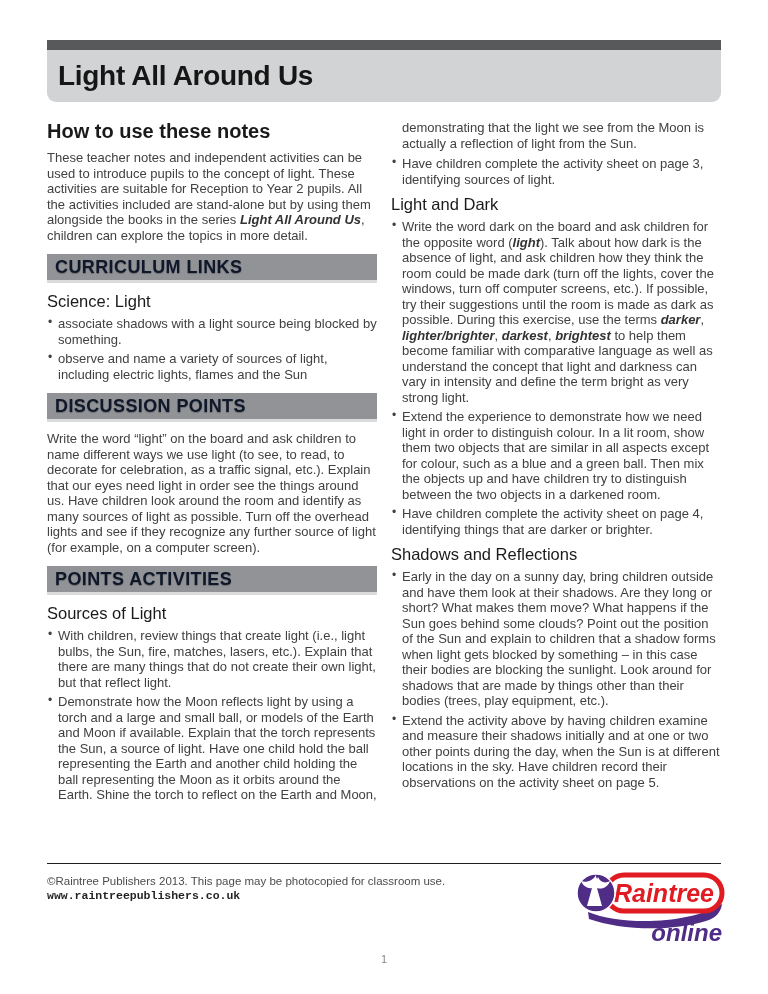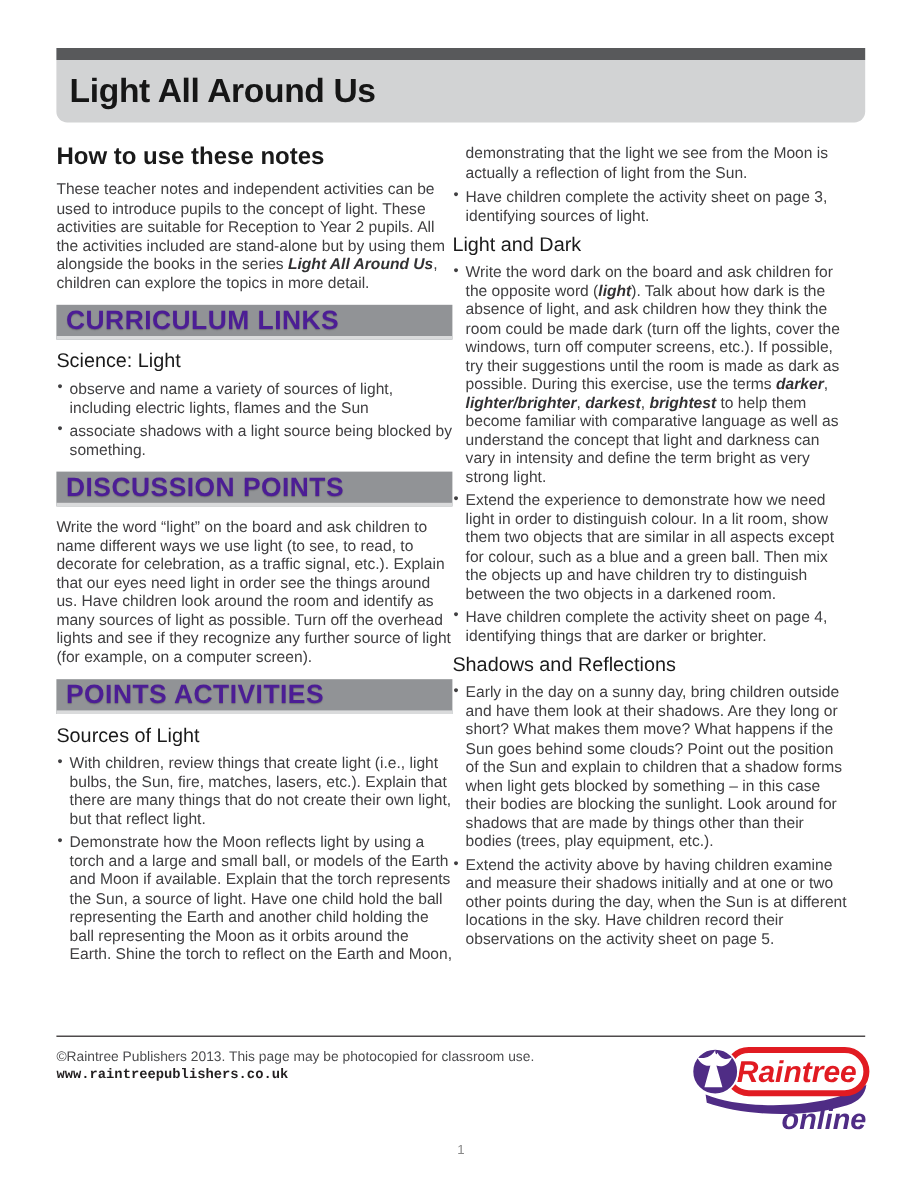--- a/index.html
+++ b/index.html
@@ -15,29 +15,29 @@
 
   
   .header-bar{height:10px;background:#58595b;}
   .header-box{
     height:52px;background:#d2d3d4;border-radius:0 0 9px 9px;
     display:flex;align-items:center;padding-left:11px;box-sizing:border-box;
   }
   .page-title{font-size:28px;font-weight:bold;color:#161616;letter-spacing:-0.3px;}
 
   
-  .cols{display:flex;margin-top:18px;}
+  .cols{display:flex;gap:14px;margin-top:18px;}
   .col{width:330px;flex:0 0 330px;}
 
   .h2{font-size:20px;font-weight:bold;color:#1a1a1a;margin:0 0 7px 0;}
   .h3{font-size:16.5px;font-weight:normal;color:#1a1a1a;margin:8px 0 5px 0;}
   p.body{font-size:13px;line-height:15.5px;margin:0 0 6px 0;}
   .banner{
     background:#919396;border-bottom:3px solid #dadbdc;
-    color:#4c1d95;font-size:22px;font-weight:bold;letter-spacing:0.4px;
+    color:#0f172a;font-size:18px;font-weight:bold;letter-spacing:0.4px;
     padding:3px 8px 3px 8px;line-height:20px;margin:11px 0 9px 0;
     text-shadow:0 1px 1px rgba(0,0,0,0.25);
   }
   ul.bullets{list-style:none;margin:0 0 2px 0;padding:0;font-size:13px;line-height:15.5px;}
   ul.bullets li{position:relative;padding-left:11px;margin:0 0 4px 0;}
   ul.bullets li::before{content:"\2022";position:absolute;left:1px;top:-1px;font-size:12px;color:#414042;}
   p.cont{padding-left:11px;margin-bottom:5px;}
   .bi{font-weight:bold;font-style:italic;color:#333234;}
 
   
@@ -62,22 +62,22 @@
 
     <div class="cols">
 
       <div class="col">
         <div class="h2">How to use these notes</div>
         <p class="body">These teacher notes and independent activities can be used to introduce pupils to the concept of light. These activities are suitable for Reception to Year 2 pupils. All the activities included are stand-alone but by using them alongside the books in the series <span class="bi">Light All Around Us</span>, children can explore the topics in more detail.</p>
 
         <div class="banner">CURRICULUM LINKS</div>
         <div class="h3">Science: Light</div>
         <ul class="bullets">
+            <li>associate shadows with a light source being blocked by something.</li>
             <li>observe and name a variety of sources of light, including electric lights, flames and the Sun</li>
-            <li>associate shadows with a light source being blocked by something.</li>
           </ul>
 
         <div class="banner">DISCUSSION POINTS</div>
         <p class="body">Write the word “light” on the board and ask children to name different ways we use light (to see, to read, to decorate for celebration, as a traffic signal, etc.). Explain that our eyes need light in order see the things around us. Have children look around the room and identify as many sources of light as possible. Turn off the overhead lights and see if they recognize any further source of light (for example, on a computer screen).</p>
 
         <div class="banner">POINTS ACTIVITIES</div>
         <div class="h3">Sources of Light</div>
         <ul class="bullets">
             <li>With children, review things that create light (i.e., light bulbs, the Sun, fire, matches, lasers, etc.). Explain that there are many things that do not create their own light, but that reflect light.</li>
             <li>Demonstrate how the Moon reflects light by using a torch and a large and small ball, or models of the Earth and Moon if available. Explain that the torch represents the Sun, a source of light. Have one child hold the ball representing the Earth and another child holding the ball representing the Moon as it orbits around the Earth. Shine the torch to reflect on the Earth and Moon,</li>

